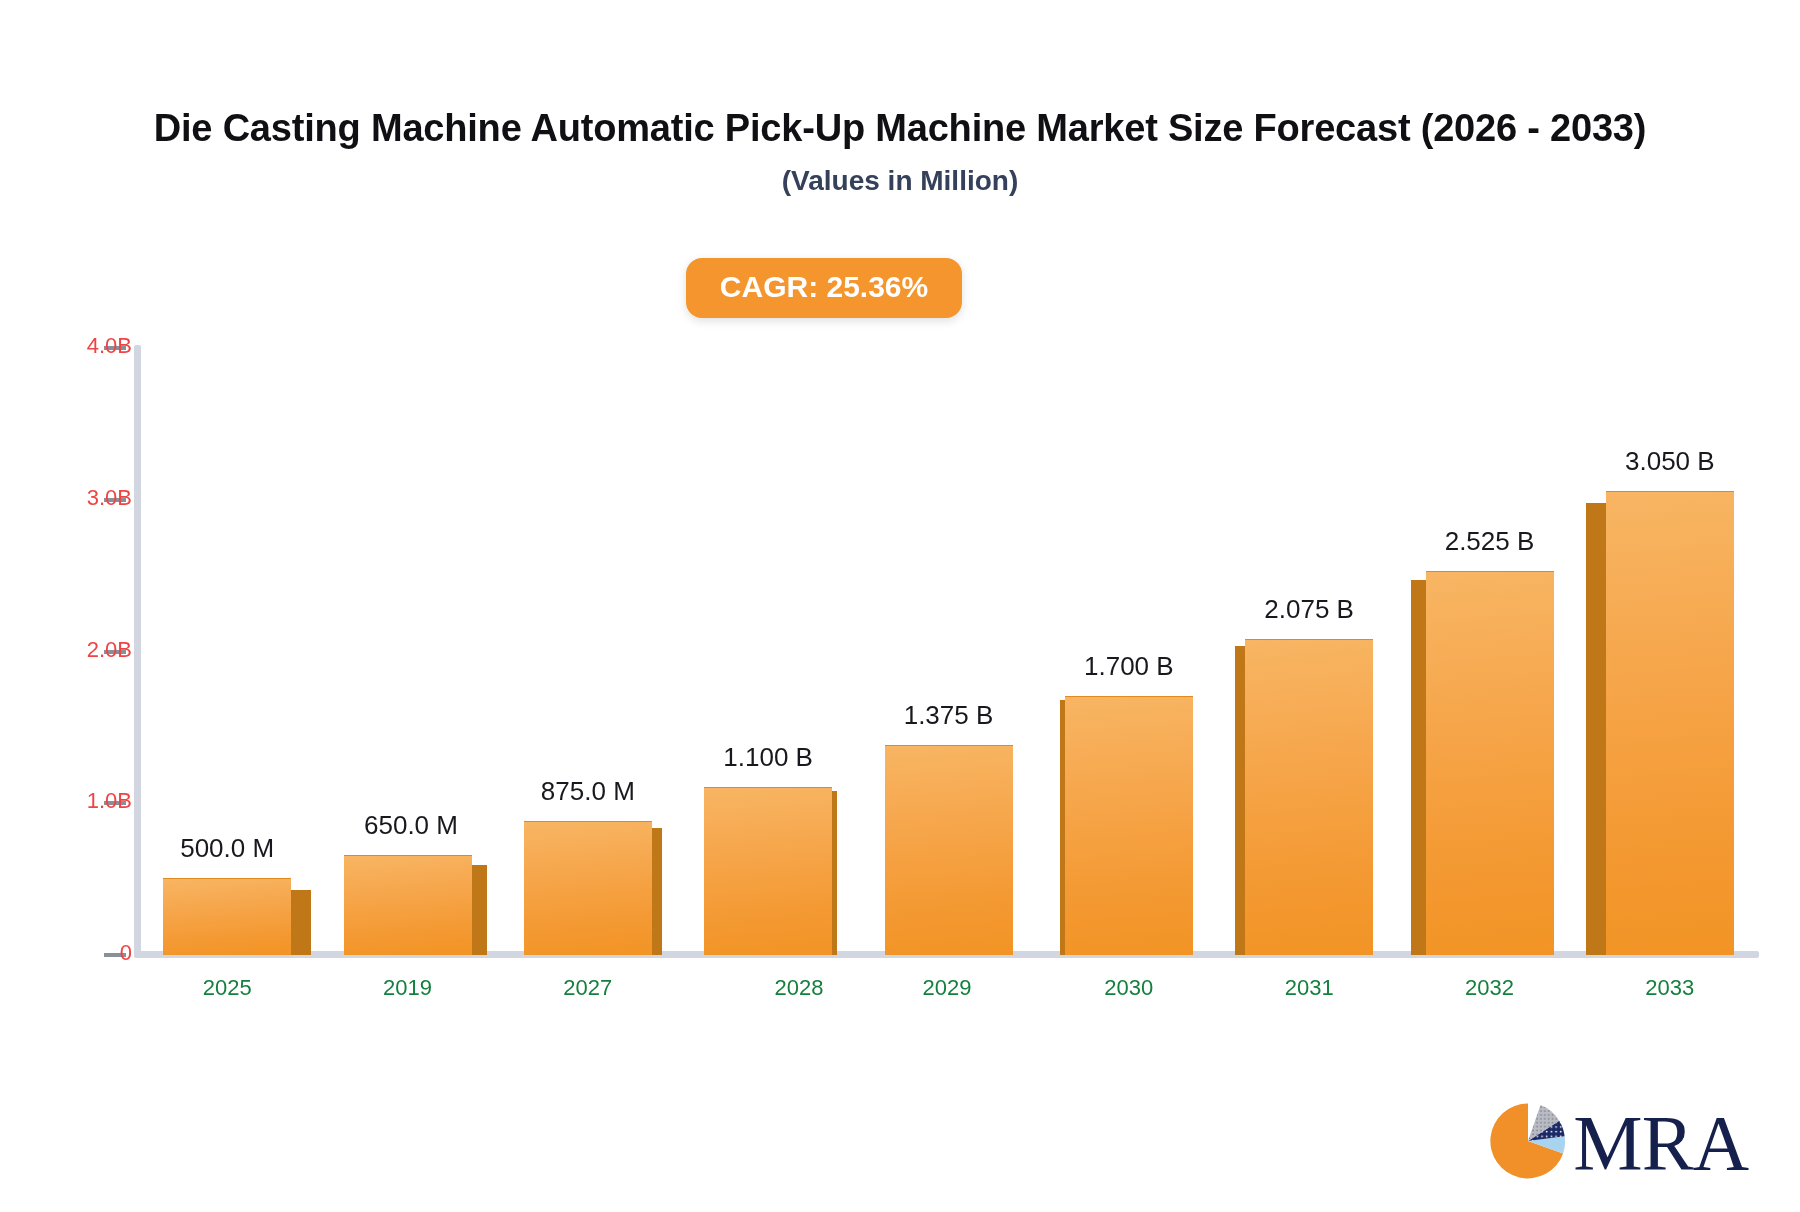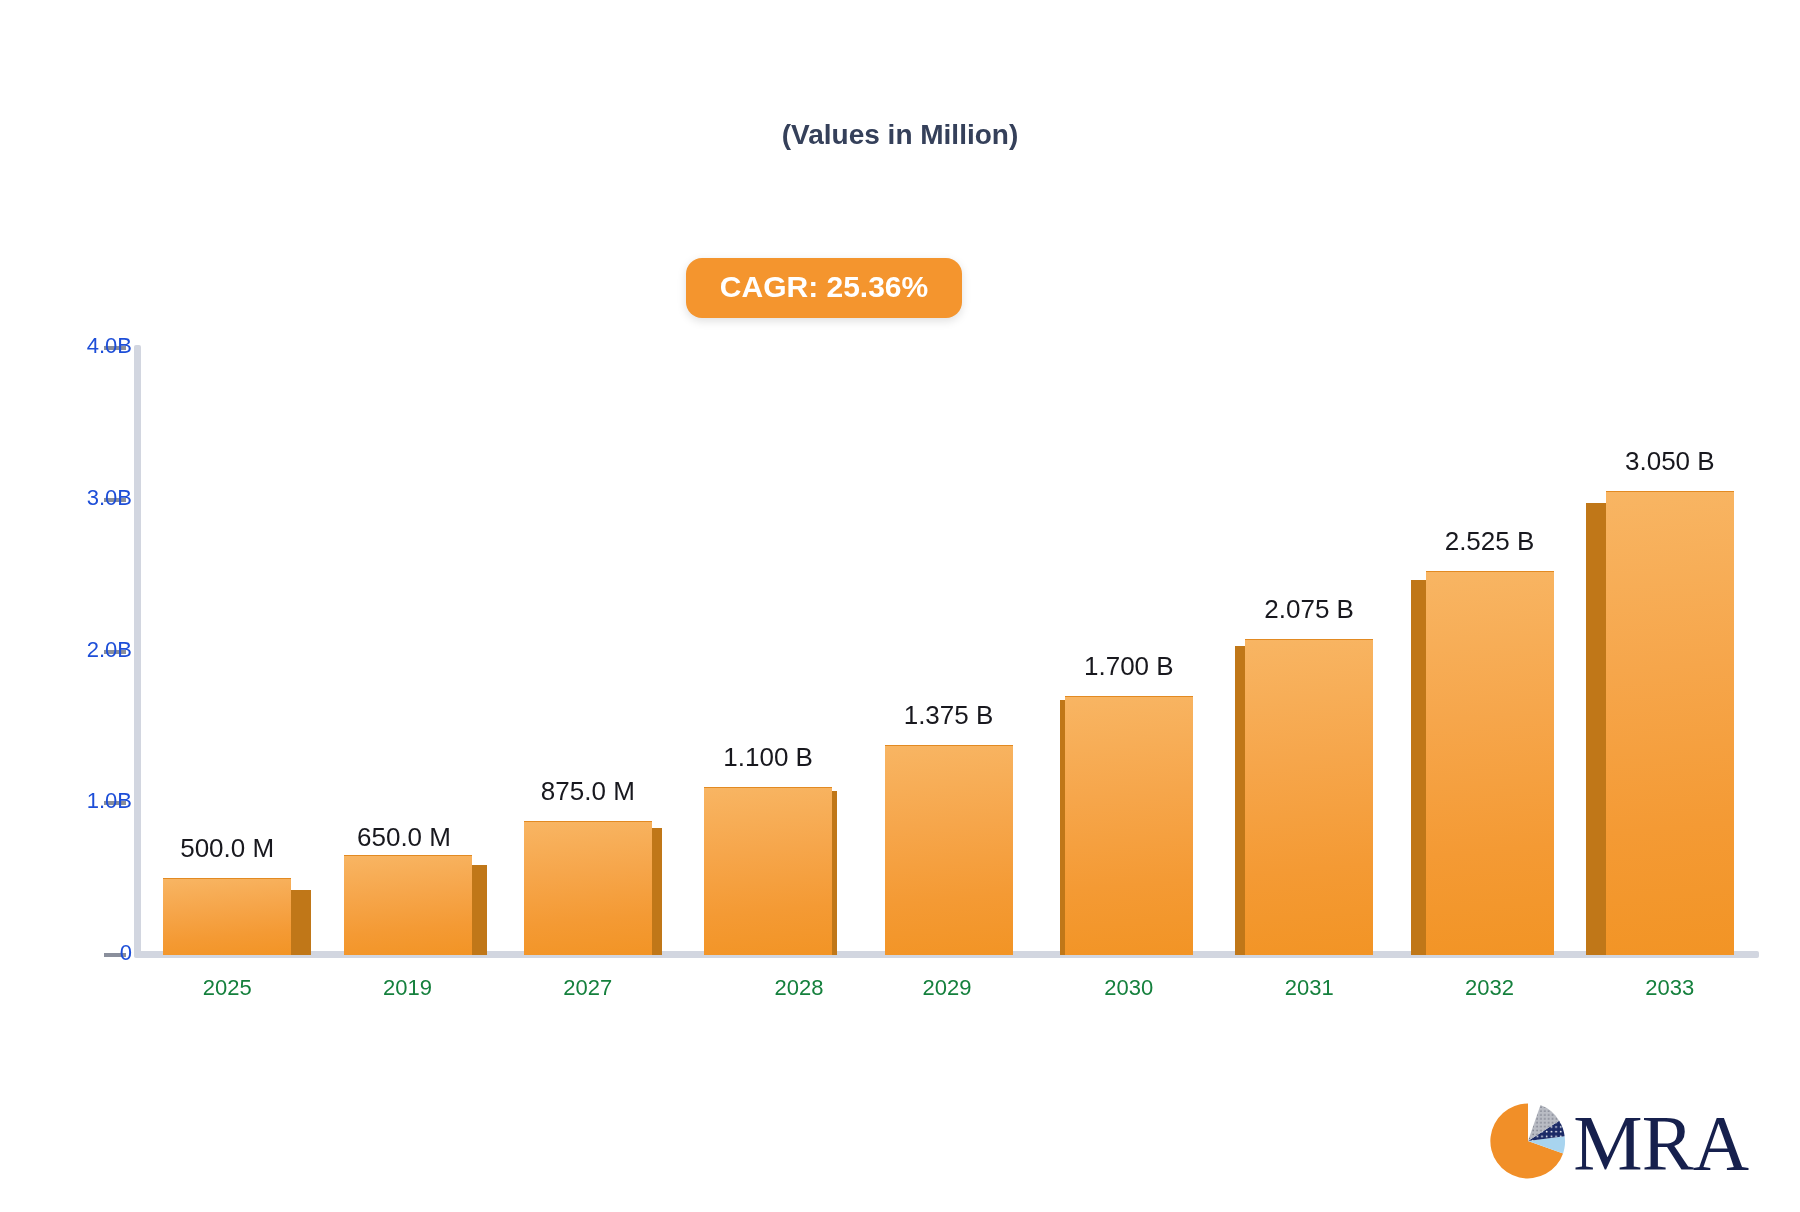--- a/index.html
+++ b/index.html
@@ -101,21 +101,21 @@
     width: 22px;
     height: 4px;
     background: #8a8f9c;
     left: 104px;
   }
   .y-tick-label {
     position: absolute;
     right: 1668px;   
     text-align: center;
     font-size: 22px;
-    color: #1d4ed8;
+    color: #ef4444;
     white-space: nowrap;
   }
   .bar-3d {
     position: absolute;
     bottom: 0;
   }
   .bar-face {
     position: absolute;
     left: 0;
     bottom: 0;
@@ -171,20 +171,21 @@
     letter-spacing: -1px;
     font-weight: normal;
   }
 </style>
 </head>
 <body>
 
 <div id="chart-root">
 
   <div class="title-block">
+    <div class="chart-title">Die Casting Machine Automatic Pick-Up Machine Market Size Forecast (2026 - 2033)</div>
     <div class="chart-subtitle">(Values in Million)</div>
   </div>
 
   <div class="cagr-badge-wrap">
     <span class="cagr-badge">CAGR: 25.36%</span>
   </div>
 
   <div id="plot">
     <div class="y-axis-line"></div>
     <div class="x-axis-line"></div>
@@ -203,21 +204,21 @@
     <div id="bars">
         <div class="bar-3d" style="left: 163.167px; width: 128px; height: 75.875px; top: 879.125px; bottom: auto;">
           <div class="bar-side right" style="width: 20px; height: 64.875px;"></div>
           <div class="bar-face" style="height: 75.875px;"></div>
         </div>
         <div class="bar-value" style="left: 77.1667px; top: 833.125px;">500.0 M</div>
         <div class="bar-3d" style="left: 343.5px; width: 128px; height: 98.6375px; top: 856.362px; bottom: auto;">
           <div class="bar-side right" style="width: 15px; height: 90.3875px;"></div>
           <div class="bar-face" style="height: 98.6375px;"></div>
         </div>
-        <div class="bar-value" style="left: 254px; top: 810.362px; margin-top: 12px;">650.0 M</div>
+        <div class="bar-value" style="left: 261px; top: 810.362px;">650.0 M</div>
         <div class="bar-3d" style="left: 523.833px; width: 128px; height: 132.781px; top: 822.219px; bottom: auto;">
           <div class="bar-side right" style="width: 10px; height: 127.281px;"></div>
           <div class="bar-face" style="height: 132.781px;"></div>
         </div>
         <div class="bar-value" style="left: 437.833px; top: 776.219px;">875.0 M</div>
         <div class="bar-3d" style="left: 704.167px; width: 128px; height: 166.925px; top: 788.075px; bottom: auto;">
           <div class="bar-side right" style="width: 5px; height: 164.175px;"></div>
           <div class="bar-face" style="height: 166.925px;"></div>
         </div>
         <div class="bar-value" style="left: 618.167px; top: 742.075px;">1.100 B</div>

